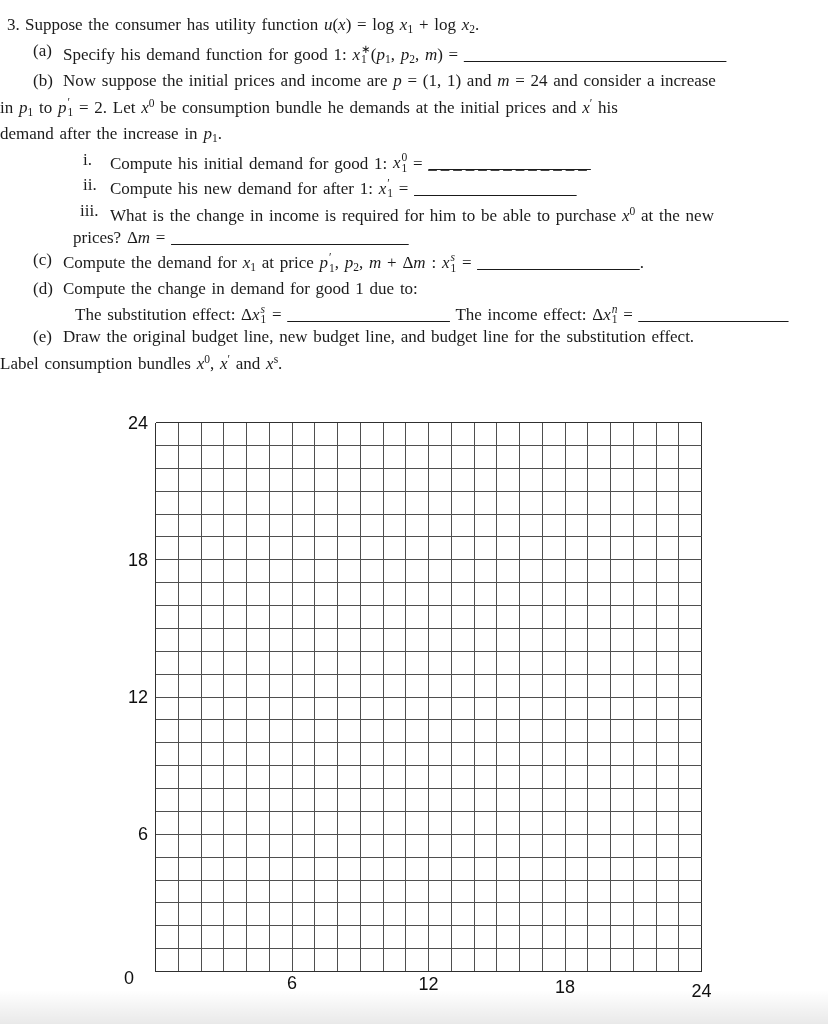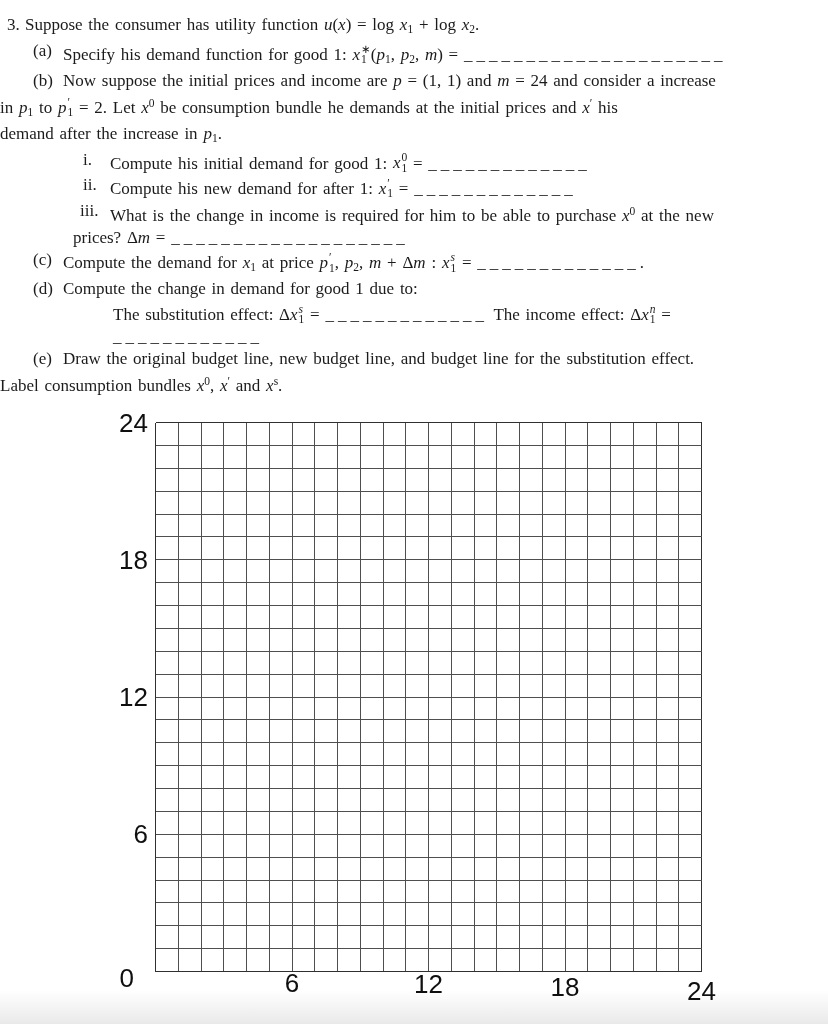--- a/index.html
+++ b/index.html
@@ -11,36 +11,36 @@
   .textblock{position:absolute;left:0;top:14px;width:818px;}
   p.l{margin:0;line-height:22px;position:relative;}
   .intro{padding-left:25px;}
   .num{position:absolute;left:7px;}
   .part{padding-left:63px;}
   .plbl{position:absolute;left:33px;}
   .cont{}
   .rom{padding-left:110px;}
   .romlbl{position:absolute;left:83px;}
   .romcont{padding-left:73px;}
-  .effects{padding-left:113px;margin-top:26px;}
+  .effects{padding-left:75px;margin-top:26px;}
   .mt3{margin-top:3px;}
   .mt4{margin-top:4px;}
   .mt5{margin-top:5px;}
   .it{font-style:italic;}
   .sub{font-size:11.5px;vertical-align:-3px;letter-spacing:0;}
   .sup{font-size:11.5px;vertical-align:6px;letter-spacing:0;}
-  .blank{letter-spacing:4px;}
+  .blank{letter-spacing:4px;text-decoration:underline;}
   .mwrap{white-space:nowrap;}
   .mscripts{display:inline-block;font-size:11.5px;line-height:10.5px;
     vertical-align:baseline;position:relative;top:3.5px;margin-left:1px;letter-spacing:0;}
   .s-line{display:block;height:10.5px;}
   
   .graphwrap{position:absolute;left:0;top:0;width:828px;height:1024px;pointer-events:none;}
   #grid-svg{position:absolute;left:155px;top:422px;}
-  .axlbl{position:absolute;font-family:"Liberation Sans",sans-serif;font-size:26px;
+  .axlbl{position:absolute;font-family:"Liberation Sans",sans-serif;font-size:18px;
     line-height:32px;color:#0f0f0f;}
   .axlbl.yl{text-align:right;}
   .axlbl.xl{text-align:center;}
   .bottomfade{position:absolute;left:0;bottom:0;width:828px;height:34px;
     background:linear-gradient(rgba(0,0,0,0),rgba(0,0,0,0.085));}
 </style>
 </head>
 <body>
 
 <div class="page">

